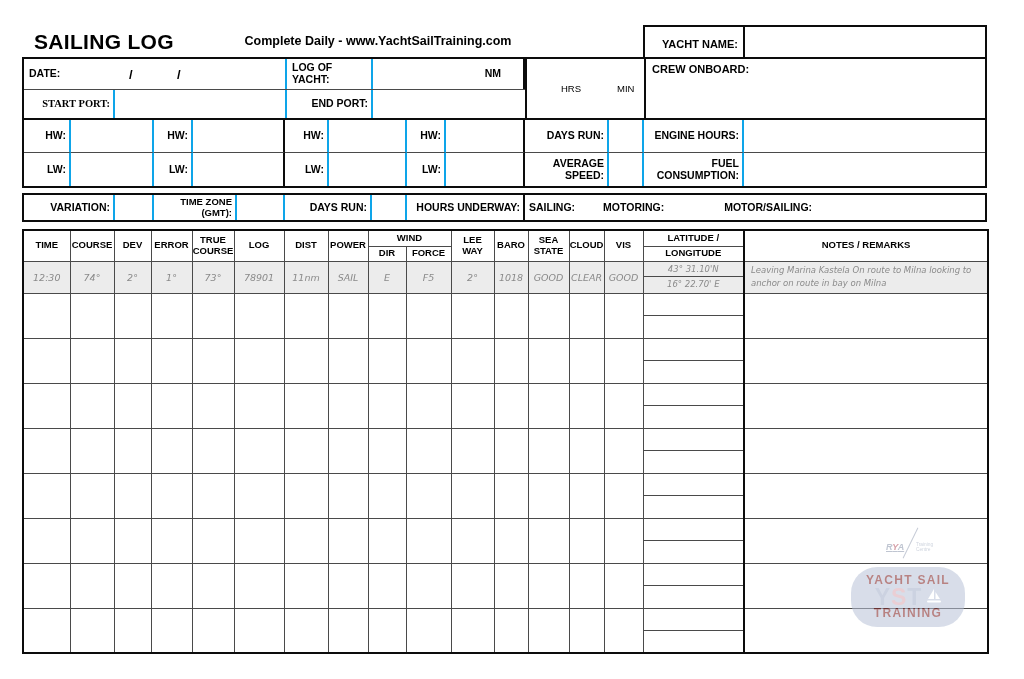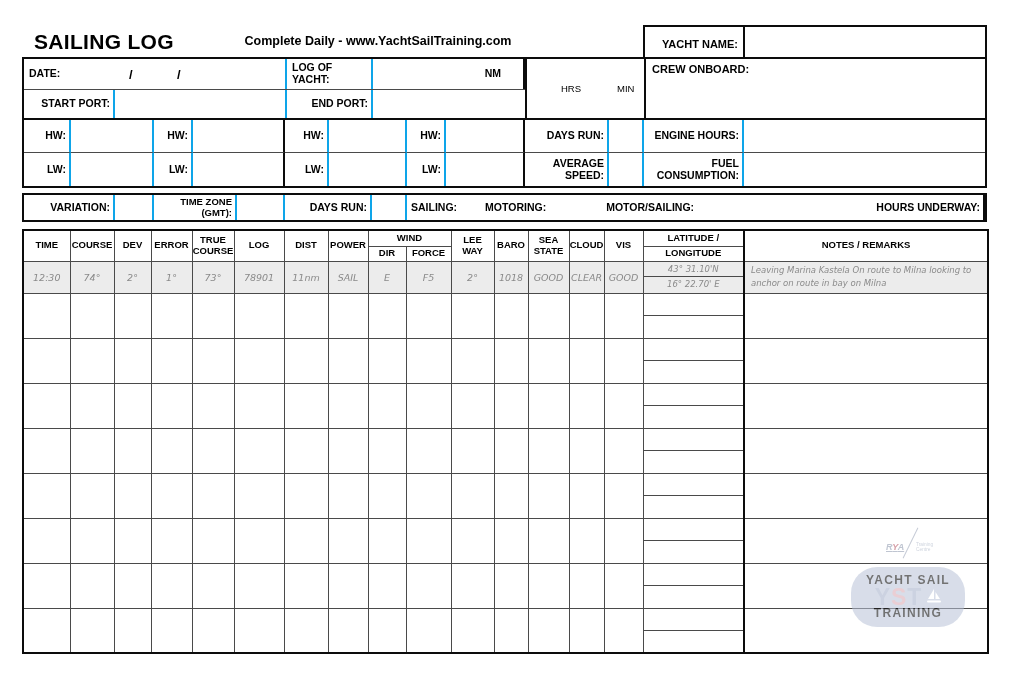--- a/index.html
+++ b/index.html
@@ -29,21 +29,21 @@
   
   .sec1{left:22px;top:57px;width:965px;height:63px;}
   .sec1-left{position:absolute;left:0;top:0;width:501px;height:100%;}
   .sec1 .rowA{height:31px;border-bottom:1px solid #4a4a4a;}
   .sec1 .rowB{height:28px;}
   .date-cell{width:263px;position:relative;}
   .slash1{position:absolute;left:105px;font-size:13px;font-weight:bold;}
   .slash2{position:absolute;left:153px;font-size:13px;font-weight:bold;}
   .loy-cell{width:86px;}
   .nm-cell{width:152px;padding-right:22px;}
-  .sp-lbl{width:91px;}
+  .sp-lbl{width:91px;font-family:Liberation Serif, serif;}
   .sp-in{width:172px;}
   .ep-lbl{width:86px;}
   .ep-in{width:152px;border-right:none;}
   .minhours{position:absolute;left:501px;top:0;width:121px;height:100%;
             border-left:2px solid #0c0c0c;border-right:2px solid #0c0c0c;box-sizing:border-box;
             display:flex;flex-direction:column;}
   .mh-label{height:36px;border-bottom:1px solid #4a4a4a;display:flex;flex-direction:column;
             align-items:center;justify-content:center;}
   .mh-units{flex:1;display:flex;align-items:center;padding-left:34px;gap:36px;font-size:9.5px;}
   .crew{position:absolute;left:622px;top:0;right:0;bottom:0;padding:4px 6px;
@@ -95,21 +95,21 @@
 
   
   .rya{position:absolute;left:880px;top:530px;width:70px;height:34px;opacity:.85;pointer-events:none;}
   .rya-line{position:absolute;left:30px;top:-4px;width:1px;height:34px;background:#bcc2cf;transform:rotate(26deg);}
   .rya-main{position:absolute;left:6px;top:12px;font-size:9px;font-weight:bold;font-style:italic;color:#b4bbc9;text-decoration:underline;}
   .rya-main .red{color:#cf9099;}
   .rya-sub{position:absolute;left:36px;top:12px;font-size:6px;line-height:1.05;color:#c7cdd9;transform:scale(.8);transform-origin:left top;}
   .yst{position:absolute;left:851px;top:567px;width:114px;height:60px;opacity:.55;pointer-events:none;}
   .yst-shape{width:100%;height:100%;background:#b9c3d8;border-radius:26px;display:flex;
              flex-direction:column;align-items:center;justify-content:center;box-sizing:border-box;}
-  .yst-top,.yst-bottom{color:#000000;font-weight:bold;font-size:12px;letter-spacing:1.3px;line-height:1.05;}
+  .yst-top,.yst-bottom{color:#7f1d1d;font-weight:bold;font-size:12px;letter-spacing:1.3px;line-height:1.05;}
   .yst-mid{display:flex;align-items:center;gap:5px;line-height:.8;margin:1px 0;}
   .yst-word{font-size:23px;font-weight:bold;letter-spacing:1px;color:#a3afc9;}
   .yst-word .s{color:#d9a7b1;}
   .sail-svg{display:block;}
 </style>
 </head>
 <body>
 
 <div class="page">
 
@@ -204,26 +204,26 @@
       <div class="cell w-varb"></div>
       <div class="cell r tz w-tz">
         <span class="lbl">
           <span>TIME ZONE</span><br>
           <span>(GMT):</span>
         </span>
       </div>
       <div class="cell w-tzb"></div>
       <div class="cell r lbl w-dr2">DAYS RUN:</div>
       <div class="cell w-dr2b"></div>
+      <div class="cell r lbl w-hu tkr">HOURS UNDERWAY:</div>
       <div class="cell uw-cell">
         <span class="lbl">SAILING:</span>
         <span class="lbl m2">MOTORING:</span>
         <span class="lbl m3">MOTOR/SAILING:</span>
       </div>
-      <div class="cell r lbl w-hu tkr">HOURS UNDERWAY:</div>
     </div>
   </div>
 
   <table class="logtable">
     <colgroup>
       <col style="width:47px">
         <col style="width:44px">
         <col style="width:37px">
         <col style="width:41px">
       <col style="width:42px">

